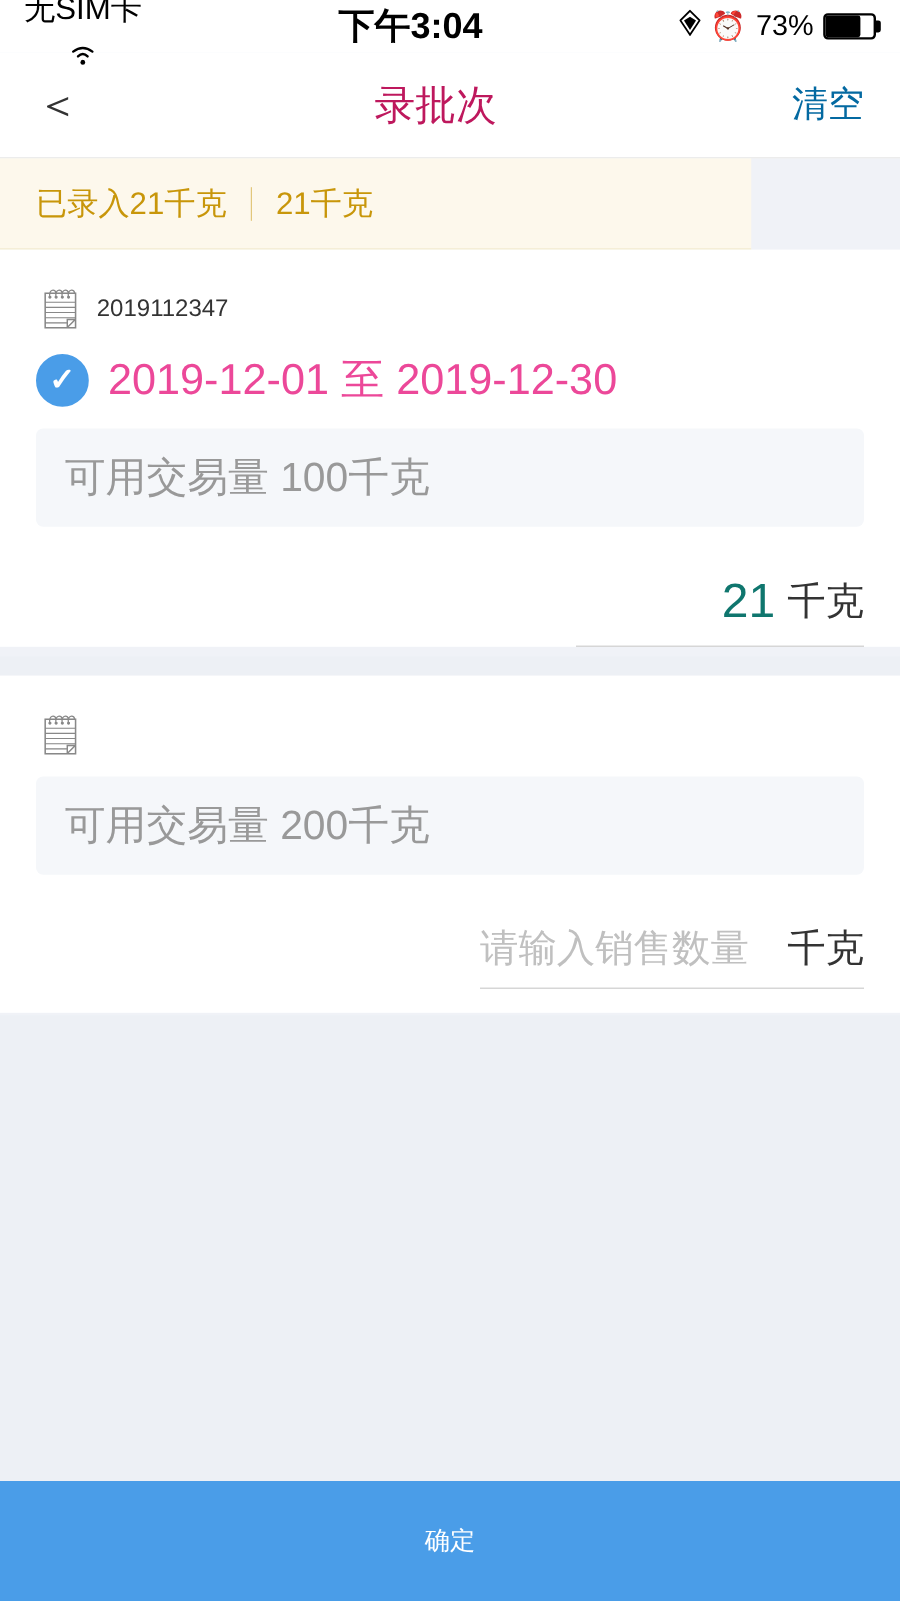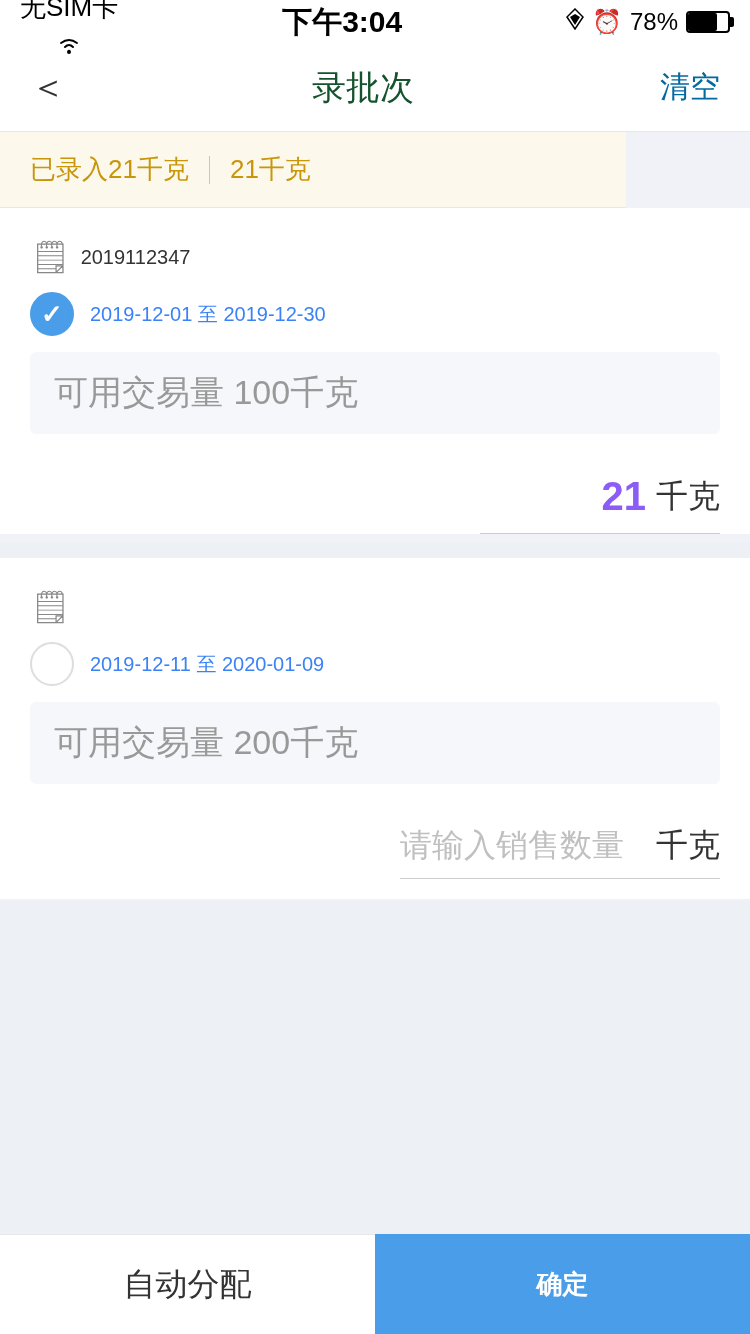--- a/index.html
+++ b/index.html
@@ -81,21 +81,21 @@
       border-bottom: 1px solid #e8e8e8;
     }
     .nav-back {
       font-size: 36px;
       color: #333;
       cursor: pointer;
     }
     .nav-title {
       font-size: 34px;
       font-weight: 500;
-      color: #14532d;
+      color: #be185d;
     }
     .nav-clear {
       font-size: 30px;
       color: #0369a1;
       cursor: pointer;
     }
 
     
     .info-banner {
       width: 626px;
@@ -162,22 +162,22 @@
       background: #4a9de8;
       border-color: #4a9de8;
     }
     .radio-circle.checked::after {
       content: '✓';
       color: #fff;
       font-size: 26px;
       font-weight: bold;
     }
     .date-text {
-      font-size: 20px;
-      color: #3b82f6;
+      font-size: 36px;
+      color: #ec4899;
     }
     .available-row {
       margin: 0 0 0 0;
       background: #f5f7fa;
       border-radius: 6px;
       padding: 18px 24px;
     }
     .available-text {
       font-size: 34px;
       color: #999;
@@ -192,22 +192,22 @@
       gap: 16px;
     }
     .quantity-input-area {
       display: flex;
       align-items: center;
       gap: 10px;
       padding-bottom: 4px;
     }
     .quantity-value {
       font-size: 40px;
-      color: #8b5cf6;
-      font-weight: 700;
+      color: #0f766e;
+      font-weight: 400;
     }
     .quantity-unit {
       font-size: 32px;
       color: #333;
     }
     .quantity-underline {
       width: 240px;
       height: 1px;
       background: #ccc;
       margin: 0 0 8px auto;
@@ -269,24 +269,23 @@
       font-size: 32px;
       color: #333;
       cursor: pointer;
       border-top: 1px solid #e8e8e8;
     }
     .btn-confirm {
       flex: 1;
       height: 100%;
       background: #4a9de8;
       border: none;
-      font-size: 26px;
+      font-size: 21px;
       color: #fff;
       cursor: pointer;
-      font-weight: bold;
     }
 
     
   </style>
 </head>
 <body>
 
 <div class="status-bar">
   <div class="status-left">
     <span>无SIM卡</span>
@@ -299,21 +298,21 @@
   </div>
   <div class="status-center">下午3:04</div>
   <div class="status-right">
     <span>
       <svg width="18" height="22" viewBox="0 0 18 22">
           <path d="M9 1 L17 9 L9 21 L1 9 Z" fill="none" stroke="#000" stroke-width="1.5"></path>
           <path d="M9 6 L14 9 L9 17 L4 9 Z" fill="#000"></path>
         </svg>
     </span>
     <span>⏰</span>
-    <span>78%</span>
+    <span>73%</span>
     <span class="battery-icon">
       <div class="battery-fill"></div>
     </span>
   </div>
 </div>
 
 <div class="nav-bar">
   <span class="nav-back">＜</span>
   <span class="nav-title">录批次</span>
   <span class="nav-clear">清空</span>
@@ -348,36 +347,31 @@
   <div class="quantity-underline"></div>
 </div>
 
 <div class="card-separator"></div>
 
 <div class="card">
   <div class="card-content">
     <div class="batch-id-row">
       <span class="batch-icon">🗒</span>
     </div>
-    <div class="date-row">
-      <div class="radio-circle"></div>
-      <span class="date-text">2019-12-11 至 2020-01-09</span>
-    </div>
     <div class="available-row">
       <span class="available-text">可用交易量 200千克</span>
     </div>
   </div>
   <div class="input-placeholder-row">
     <span class="input-placeholder-text">请输入销售数量</span>
     <span class="input-unit">千克</span>
   </div>
   <div class="input-underline"></div>
   <div style="height:20px;"></div>
 </div>
 
 <div class="empty-area"></div>
 
 <div style="height:100px;"></div>
 
 <div class="bottom-bar">
-  <button class="btn-auto">自动分配</button>
   <button class="btn-confirm">确定</button>
 </div>
 
 </body></html>

